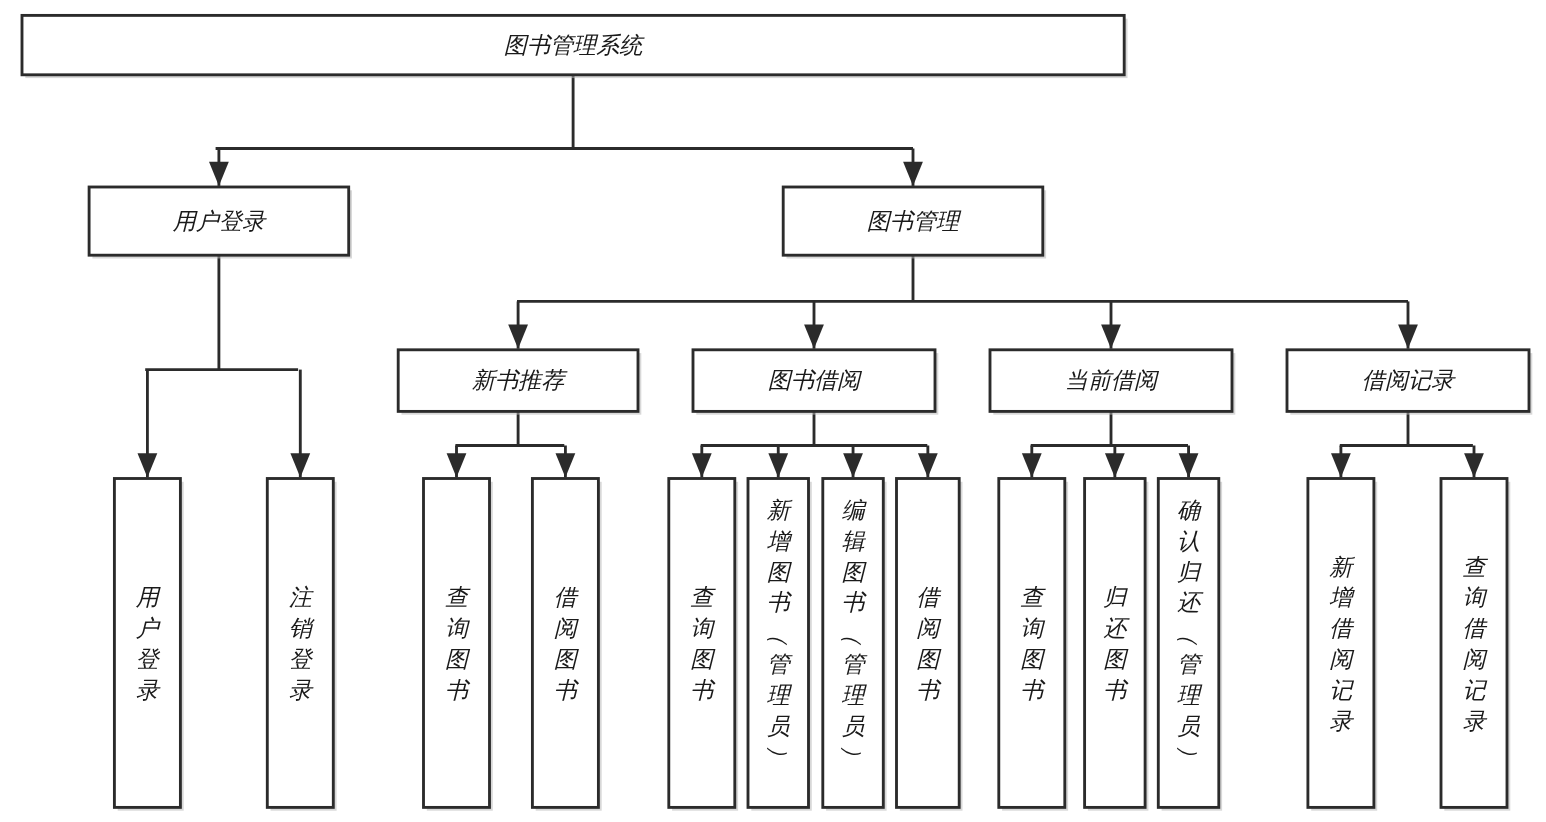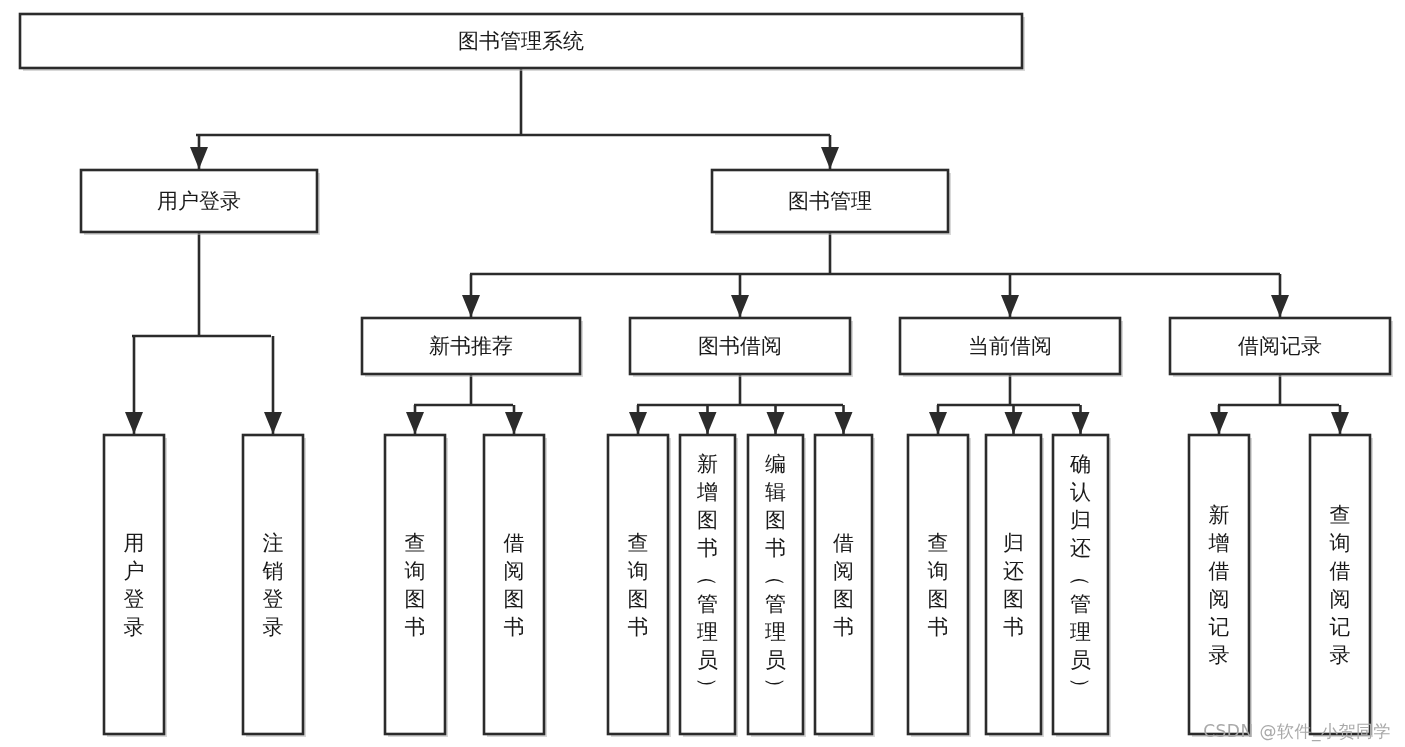--- a/index.html
+++ b/index.html
@@ -9,20 +9,21 @@
   }
   body {
     font-family: "DejaVu Sans", "Liberation Sans", sans-serif;
   }
   #canvas {
     position: relative;
     width: 1405px;
     height: 747px;
     background: #ffffff;
     overflow: hidden;
+    font-style: italic;
   }
   svg#diagram {
     position: absolute;
     top: 0;
     left: 0;
     width: 1405px;
     height: 747px;
     display: block;
   }
   .node-box {
@@ -351,15 +352,14 @@
           <text x="1340" y="550.34" class="node-label-v">询</text>
           <text x="1340" y="578.34" class="node-label-v">借</text>
           <text x="1340" y="606.34" class="node-label-v">阅</text>
           <text x="1340" y="634.34" class="node-label-v">记</text>
           <text x="1340" y="662.34" class="node-label-v">录</text>
           <title>查询借阅记录</title>
         </g>
       </g>
   </svg>
 
-  <div class="watermark">CSDN @软件_小贺同学</div>
 
 </div>
 
 </body></html>

